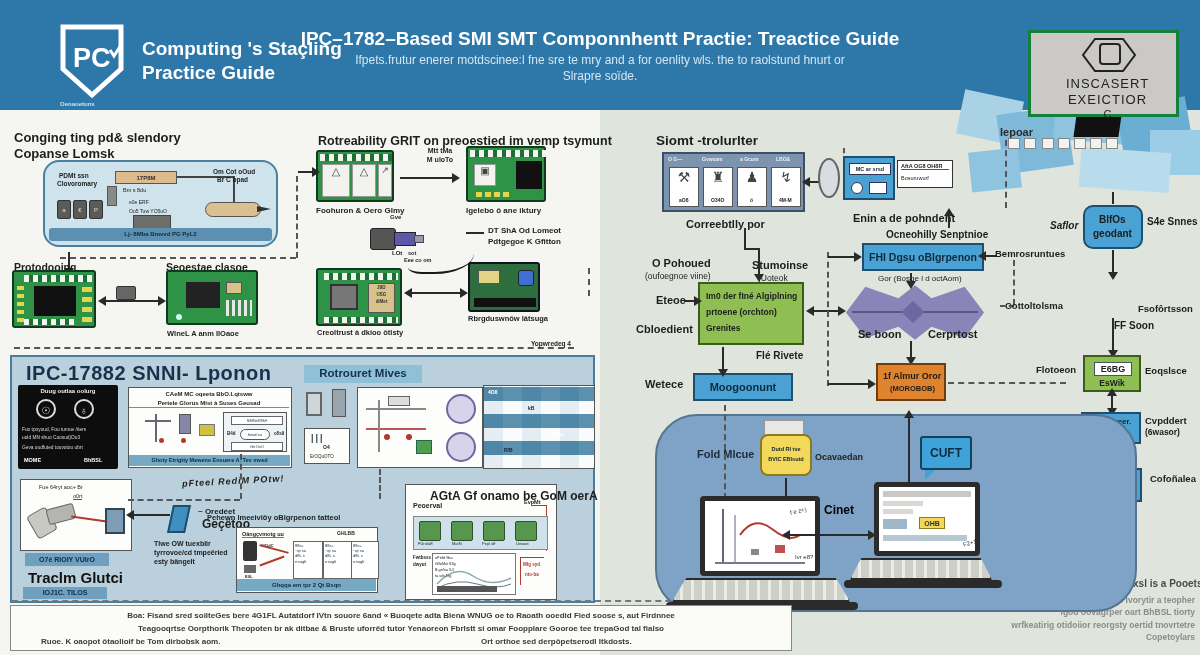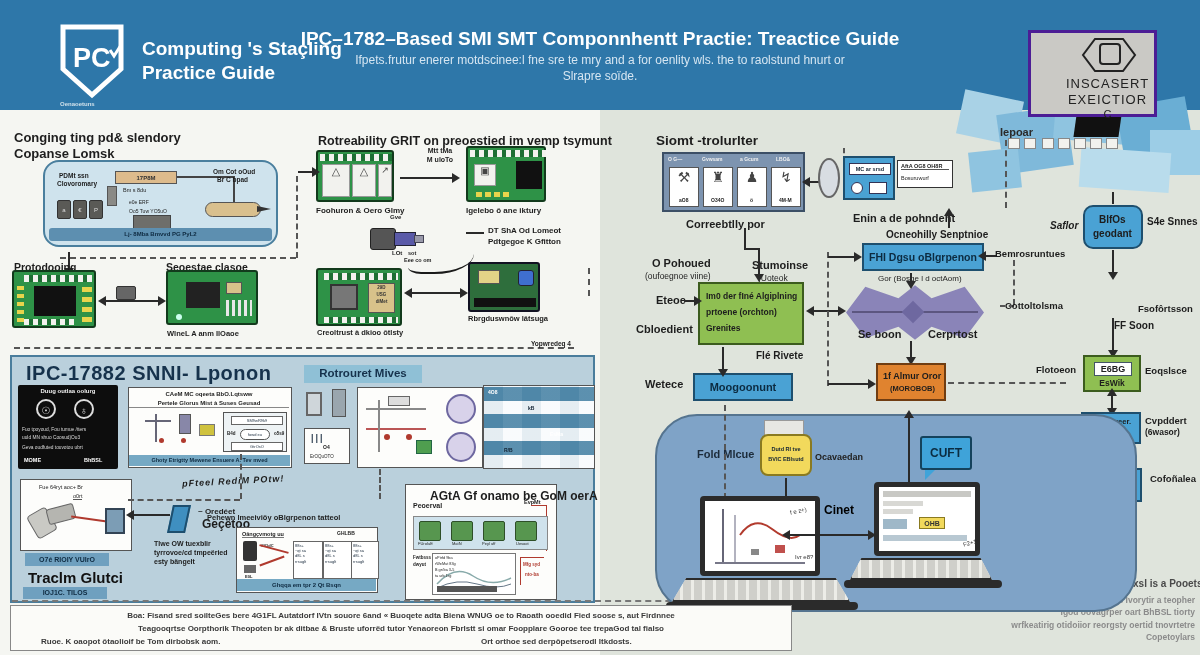--- a/index.html
+++ b/index.html
@@ -43,21 +43,21 @@
    <path d="M52 28 l4 6 l7 -11" fill="none" stroke="#fff" stroke-width="3"></path>
   </svg>
   <div class="L" style="left:60px;top:101px;font-size:6px;color:#cfe0ea;">Oenaoetuns</div>
   <div class="L" style="left:142px;top:38px;font-size:19px;color:#fff;">Computing 's Staçling</div>
   <div class="L" style="left:142px;top:62px;font-size:19px;color:#fff;">Practice Guide</div>
   <div class="L c" style="left:280px;top:28px;width:640px;font-size:19px;color:#ffffff;">IPC–1782–Based SMI SMT Componnhentt Practie: Treactice Guide</div>
   <div class="L c" style="left:280px;top:54px;width:640px;font-size:12px;font-weight:normal;color:#d6e6f2;">Ifpets.frutur enerer motdscinee:l fne sre te mry and a for oenlity wls. the to raolstund hnurt or</div>
   <div class="L c" style="left:280px;top:70px;width:640px;font-size:12px;font-weight:normal;color:#d6e6f2;">Slrapre soïde.</div>
  </div>
 
- <div class="bx" style="left:1028px;top:30px;width:129px;height:87px;background:#cac9c5;border:3px solid #4c1d95;z-index:5;">
+ <div class="bx" style="left:1028px;top:30px;width:151px;height:87px;background:#cac9c5;border:3px solid #15803d;z-index:5;">
   <svg width="56" height="36" viewBox="0 0 56 36" style="position:absolute;left:50px;top:4px;">
    <polygon points="14,2 42,2 54,18 42,34 14,34 2,18" fill="none" stroke="#222" stroke-width="2"></polygon>
    <rect x="19" y="7" width="20" height="20" rx="3" fill="none" stroke="#222" stroke-width="2"></rect>
   </svg>
   <div class="L c" style="left:0;top:44px;width:153px;font-size:13px;letter-spacing:1px;color:#222;font-weight:normal;">INSCASERT</div>
   <div class="L c" style="left:0;top:60px;width:153px;font-size:13px;letter-spacing:1px;color:#222;font-weight:normal;">EXEICTIOR</div>
   <div class="L c" style="left:0;top:75px;width:153px;font-size:11px;color:#222;font-weight:normal;">C</div>
  </div>
 
  <div class="bx" style="left:945px;top:80px;width:255px;height:140px;z-index:3;">

